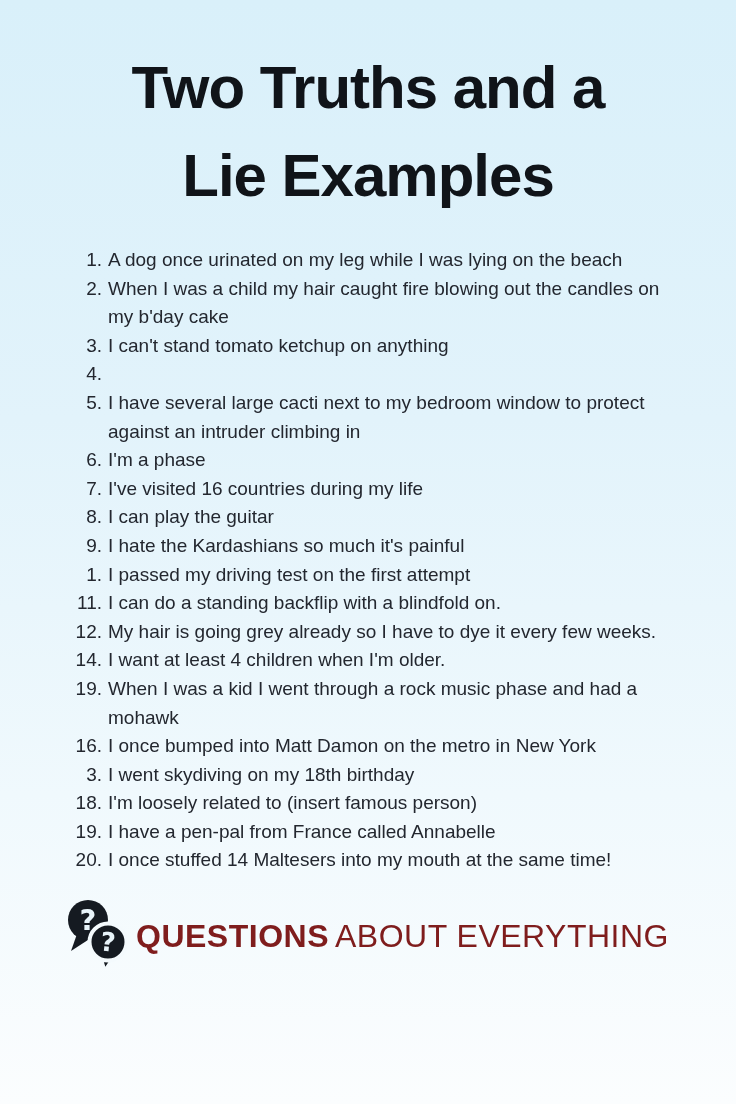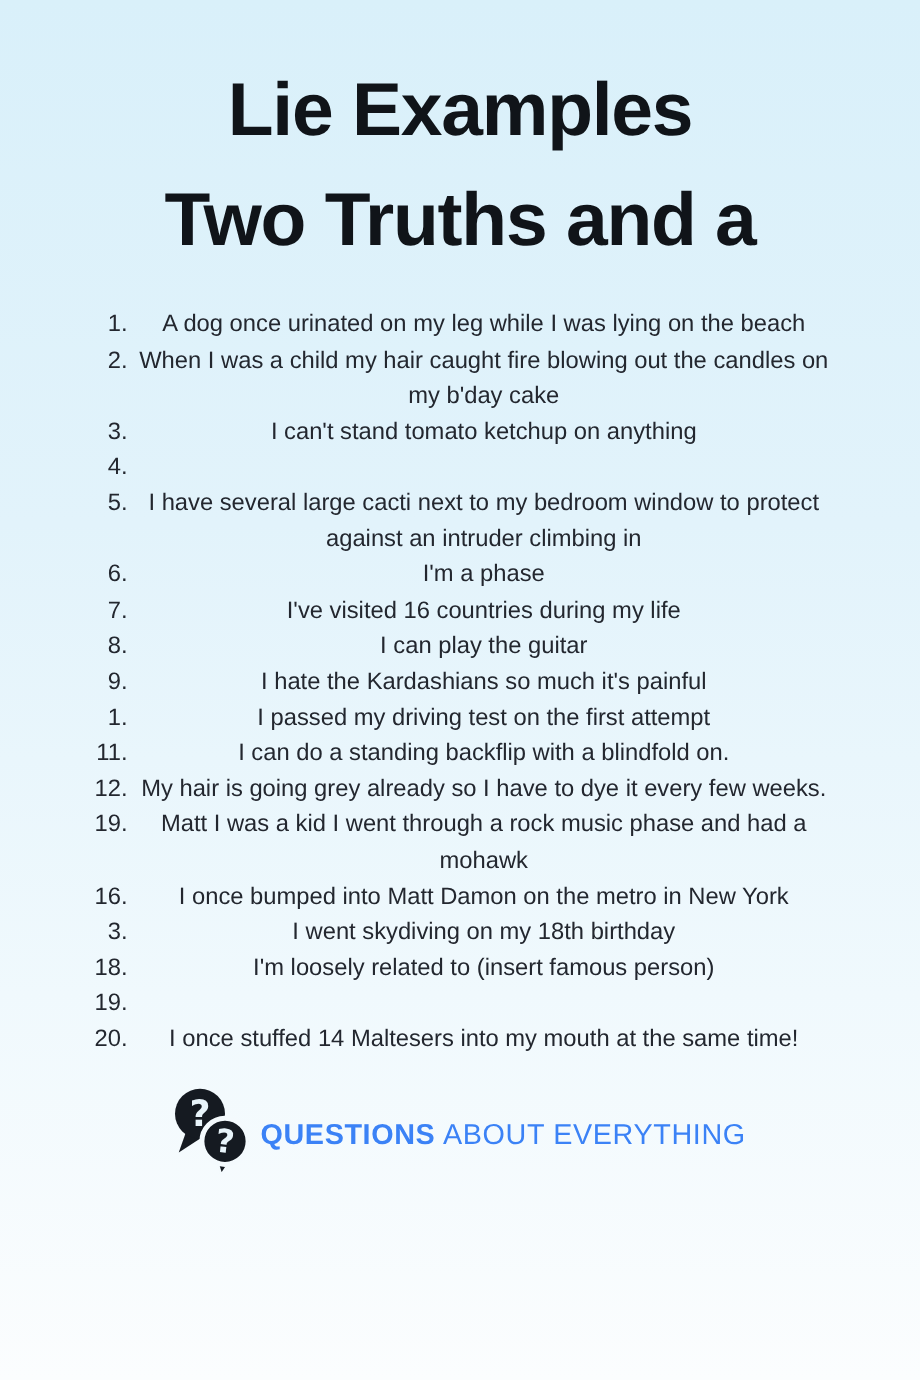--- a/index.html
+++ b/index.html
@@ -29,43 +29,43 @@
     font-size: 19px;
     line-height: 28.6px;
     color: #23272f;
   }
   .num {
     flex: 0 0 40px;
     text-align: right;
     margin-right: 6px;
     white-space: nowrap;
   }
-  .txt { width: 558px; text-align: center; }
+  .txt { width: 558px; }
   .footer {
     margin-top: 24px;
     display: flex;
     justify-content: center;
     align-items: center;
     gap: 9px;
   }
   .brand {
-    font-size: 23px;
-    color: #3b82f6;
+    font-size: 32px;
+    color: #7f1d1d;
     letter-spacing: 0.5px;
     white-space: nowrap;
   }
   .brand .bold { font-weight: bold; margin-right: 6px; }
   .brand .light { font-weight: normal; }
 </style>
 </head>
 <body>
 
 <div class="title">
+  <div>Two Truths and a</div>
   <div>Lie Examples</div>
-  <div>Two Truths and a</div>
 </div>
 
 <ol class="examples-list">
   <li>
       <span class="num">1.</span>
       <span class="txt">A dog once urinated on my leg while I was lying on the beach</span>
     </li>
   <li>
       <span class="num">2.</span>
       <span class="txt">When I was a child my hair caught fire blowing out the candles on my b'day cake</span>
@@ -103,37 +103,42 @@
     </li>
   <li>
       <span class="num">11.</span>
       <span class="txt">I can do a standing backflip with a blindfold on.</span>
     </li>
   <li>
       <span class="num">12.</span>
       <span class="txt">My hair is going grey already so I have to dye it every few weeks.</span>
     </li>
   <li>
+      <span class="num">14.</span>
+      <span class="txt">I want at least 4 children when I'm older.</span>
+    </li>
+  <li>
       <span class="num">19.</span>
-      <span class="txt">Matt I was a kid I went through a rock music phase and had a mohawk</span>
+      <span class="txt">When I was a kid I went through a rock music phase and had a mohawk</span>
     </li>
   <li>
       <span class="num">16.</span>
       <span class="txt">I once bumped into Matt Damon on the metro in New York</span>
     </li>
   <li>
       <span class="num">3.</span>
       <span class="txt">I went skydiving on my 18th birthday</span>
     </li>
   <li>
       <span class="num">18.</span>
       <span class="txt">I'm loosely related to (insert famous person)</span>
     </li>
   <li>
       <span class="num">19.</span>
+      <span class="txt">I have a pen-pal from France called Annabelle</span>
     </li>
   <li>
       <span class="num">20.</span>
       <span class="txt">I once stuffed 14 Maltesers into my mouth at the same time!</span>
     </li>
 </ol>
 
 <div class="footer">
   <span>
     <svg width="60" height="70" viewBox="0 0 60 70" aria-hidden="true">

